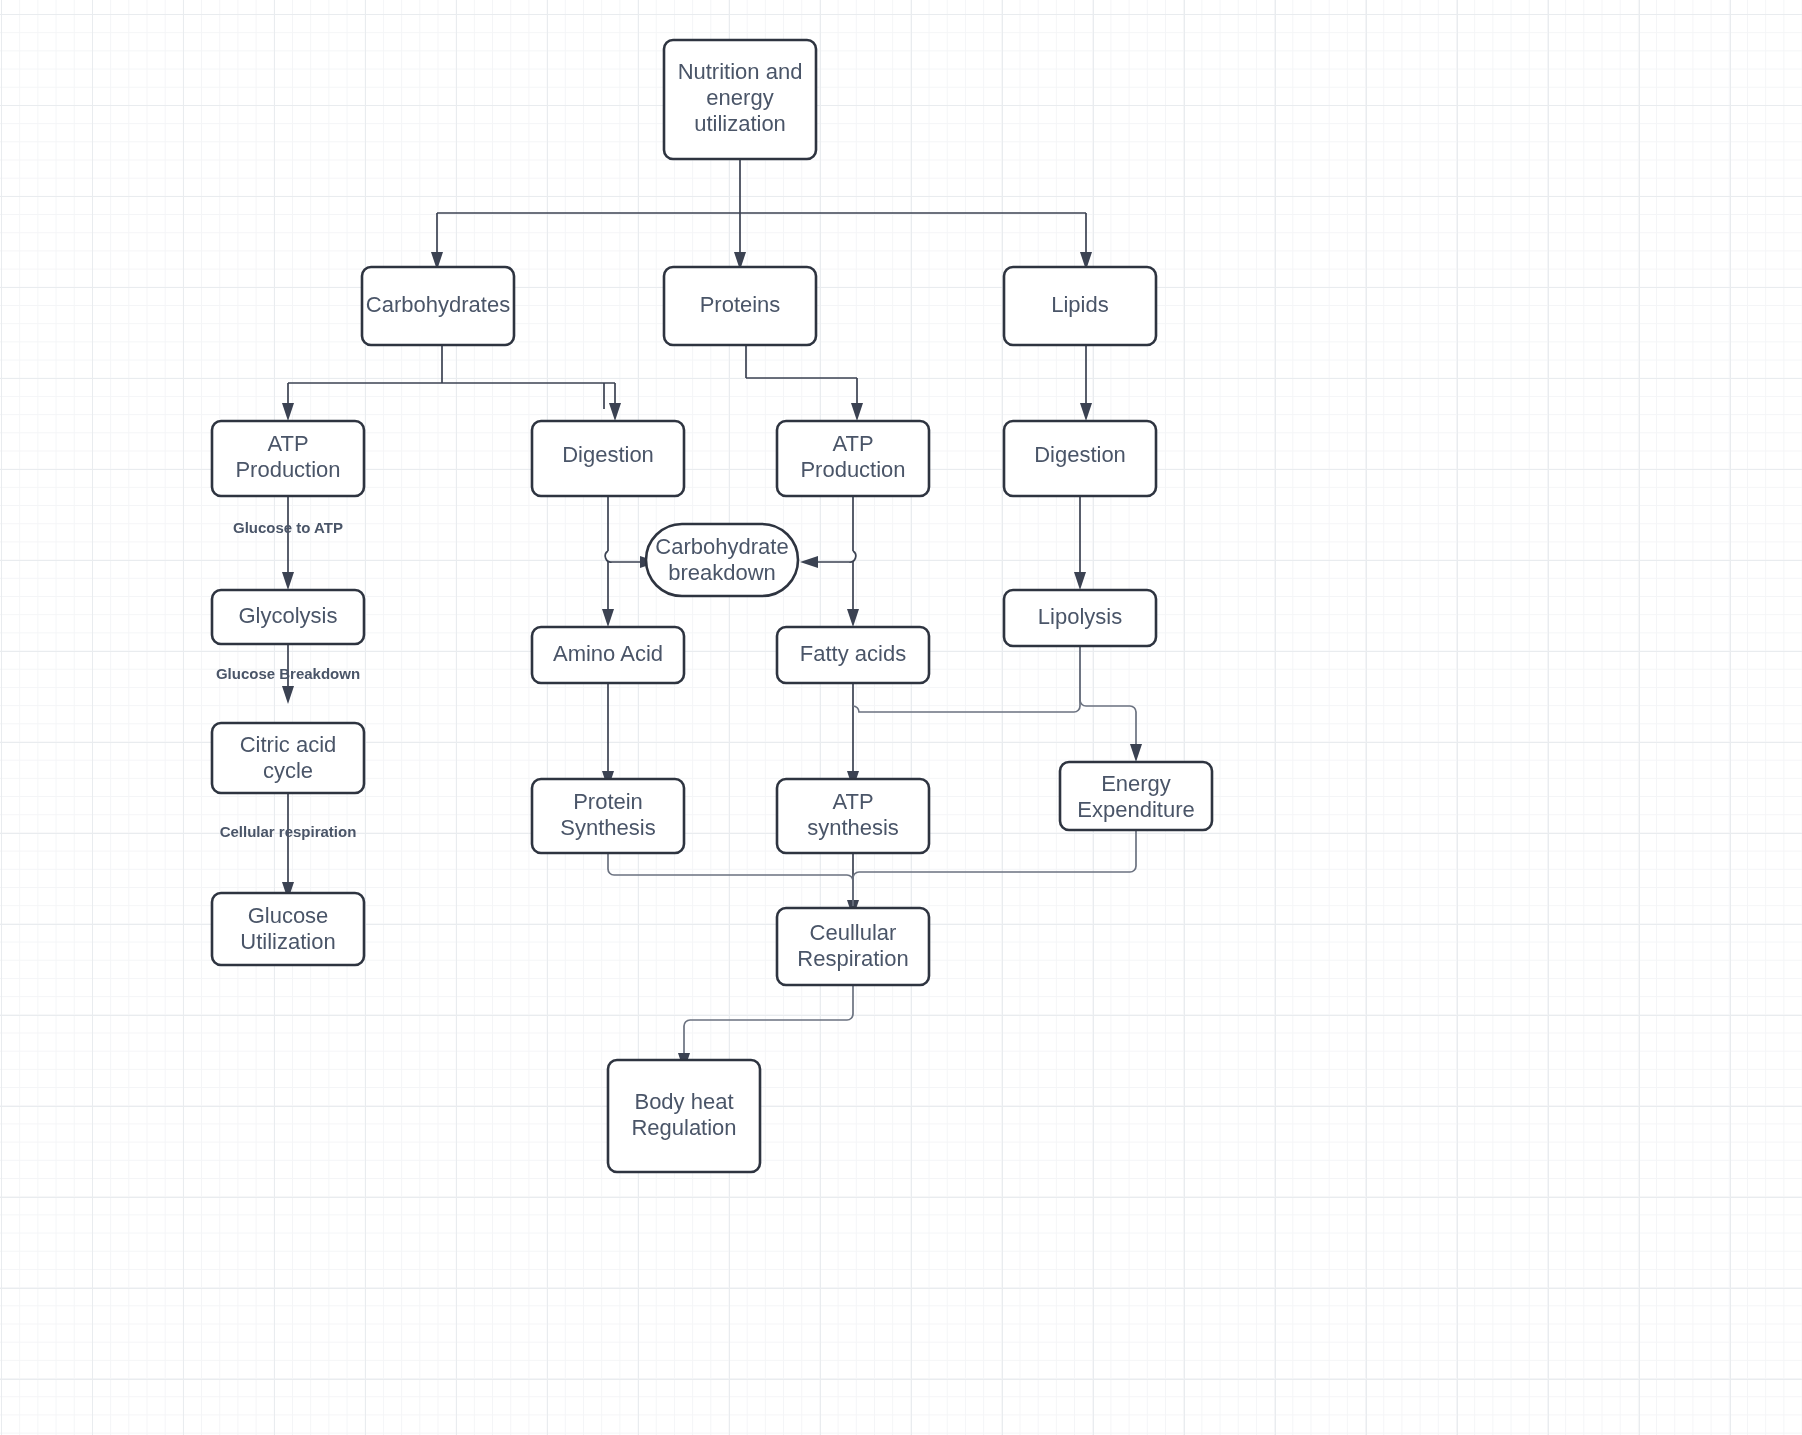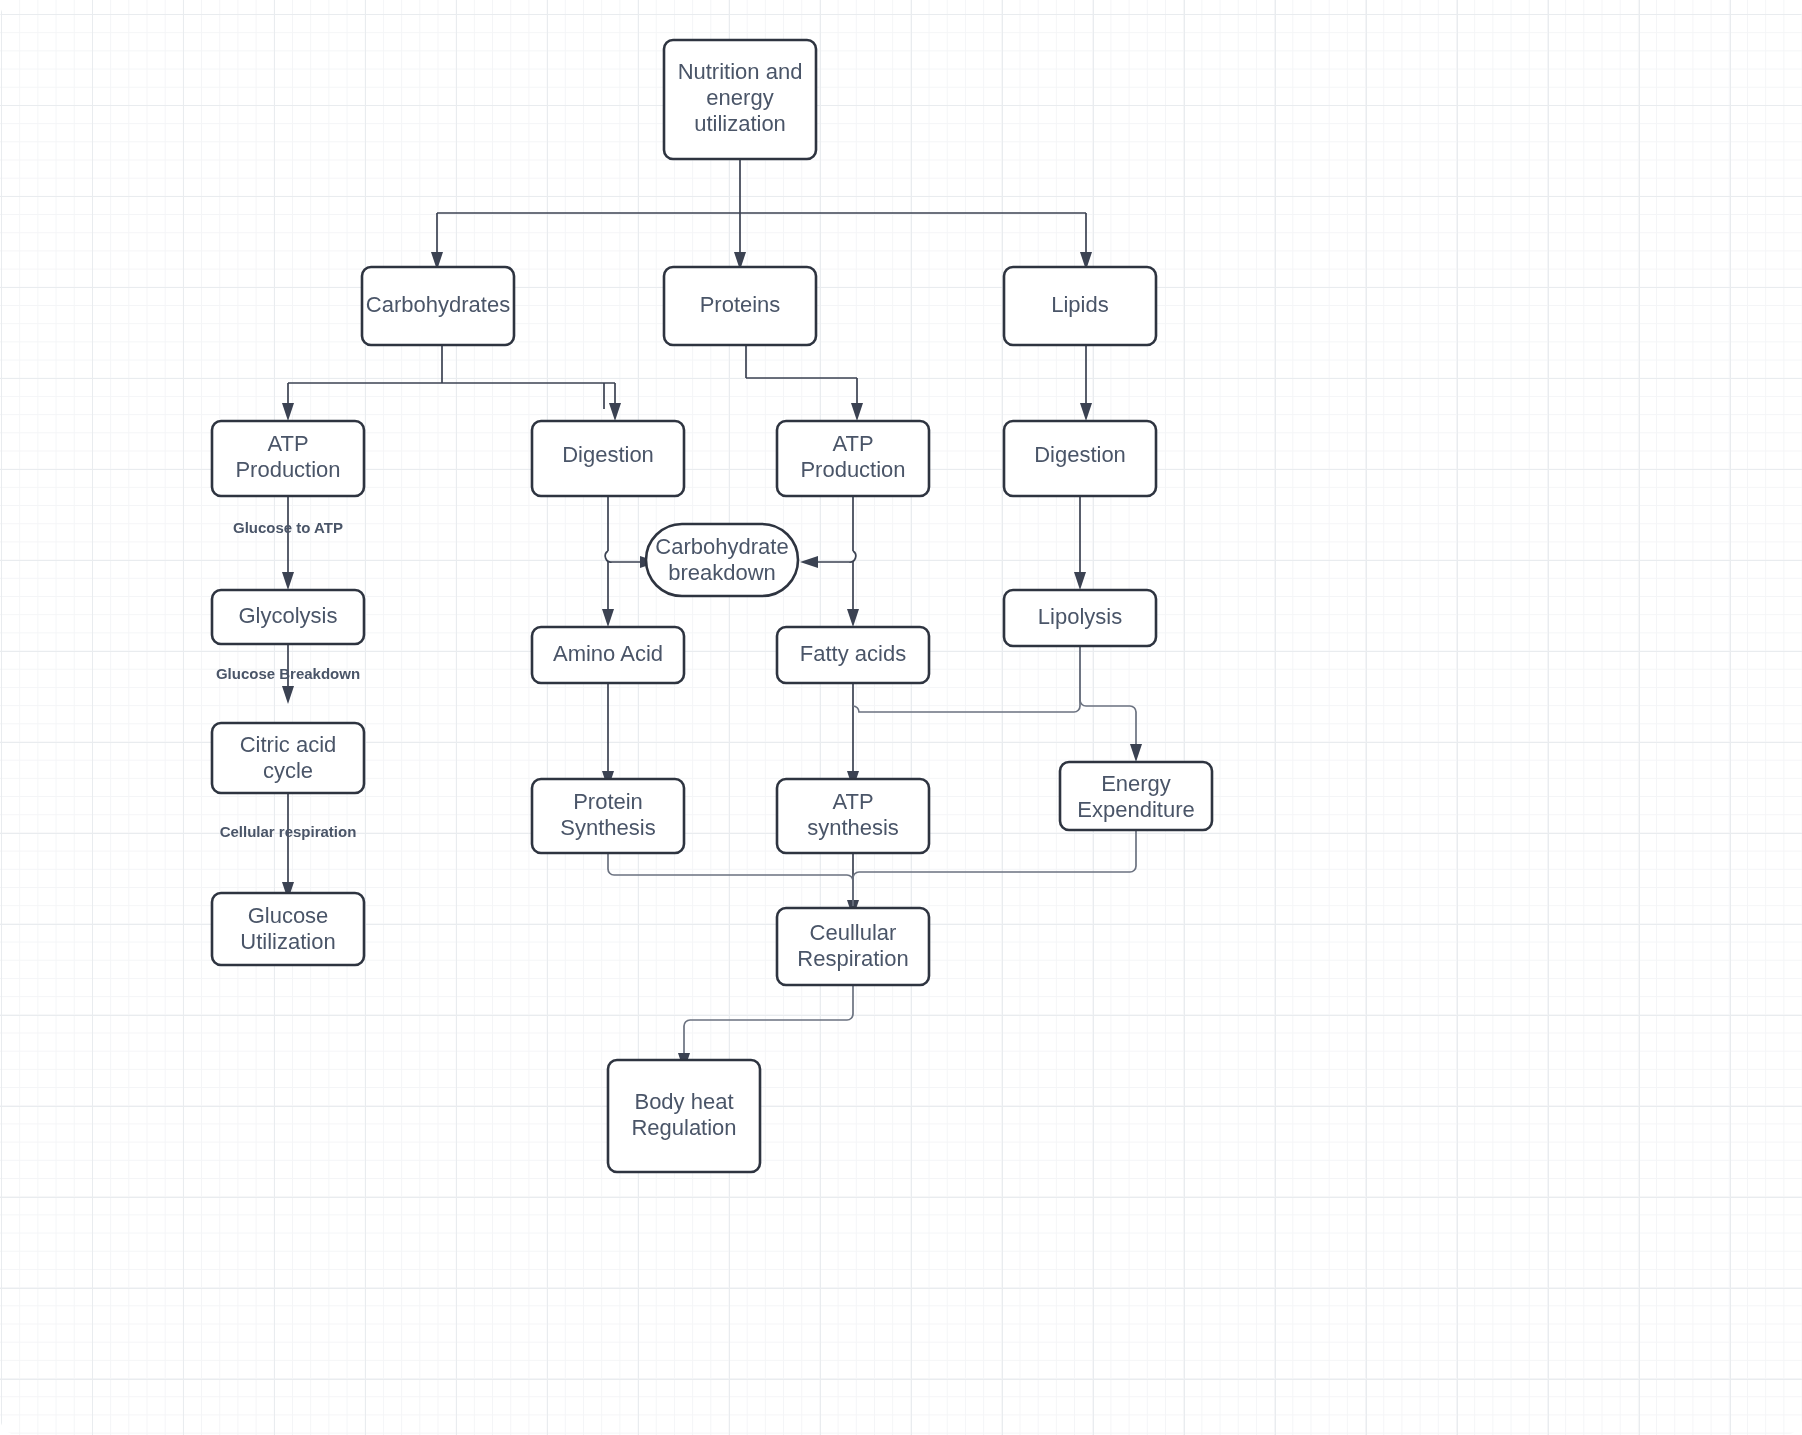--- a/index.html
+++ b/index.html
@@ -19,21 +19,20 @@
     width: 1802px;
     height: 1435px;
     background-color: #ffffff;
     background-image:
       linear-gradient(to right, #e9ecef 1px, transparent 1px),
       linear-gradient(to bottom, #e9ecef 1px, transparent 1px),
       linear-gradient(to right, #f4f5f7 1px, transparent 1px),
       linear-gradient(to bottom, #f4f5f7 1px, transparent 1px);
     background-size: 91px 91px, 91px 91px, 18.2px 18.2px, 18.2px 18.2px;
     background-position: 1px 14px, 1px 14px, 1px 14px, 1px 14px;
-    border-radius: 18px;
   }
   #diagram {
     position: absolute;
     left: 0;
     top: 0;
     width: 1802px;
     height: 1435px;
   }
   .node-rect {
     fill: #ffffff;

